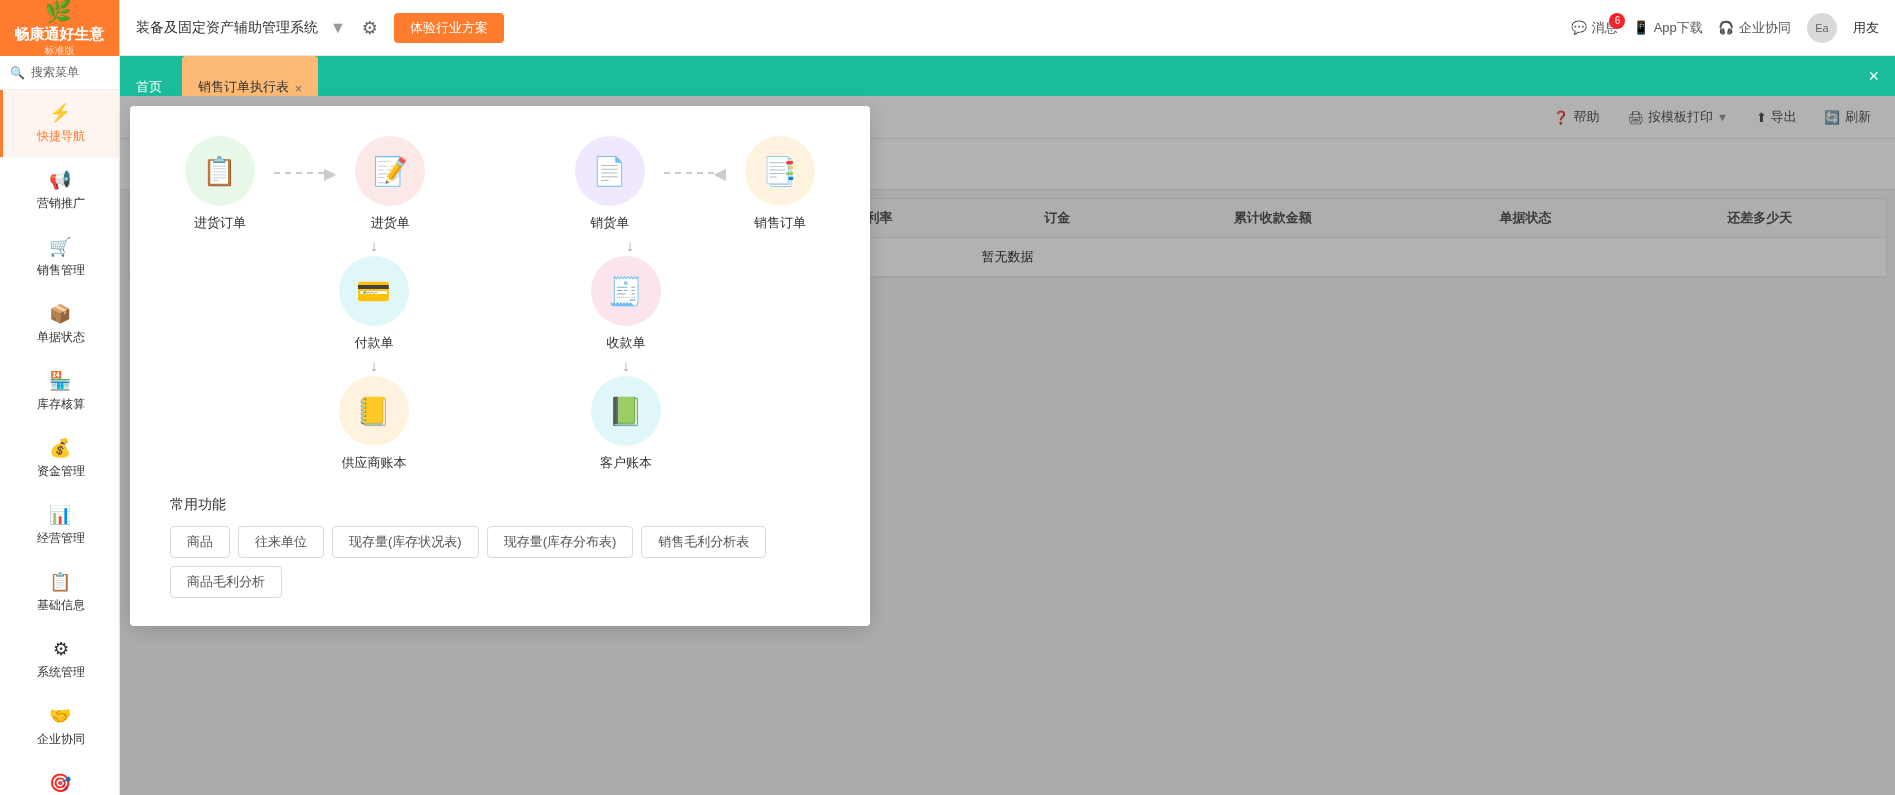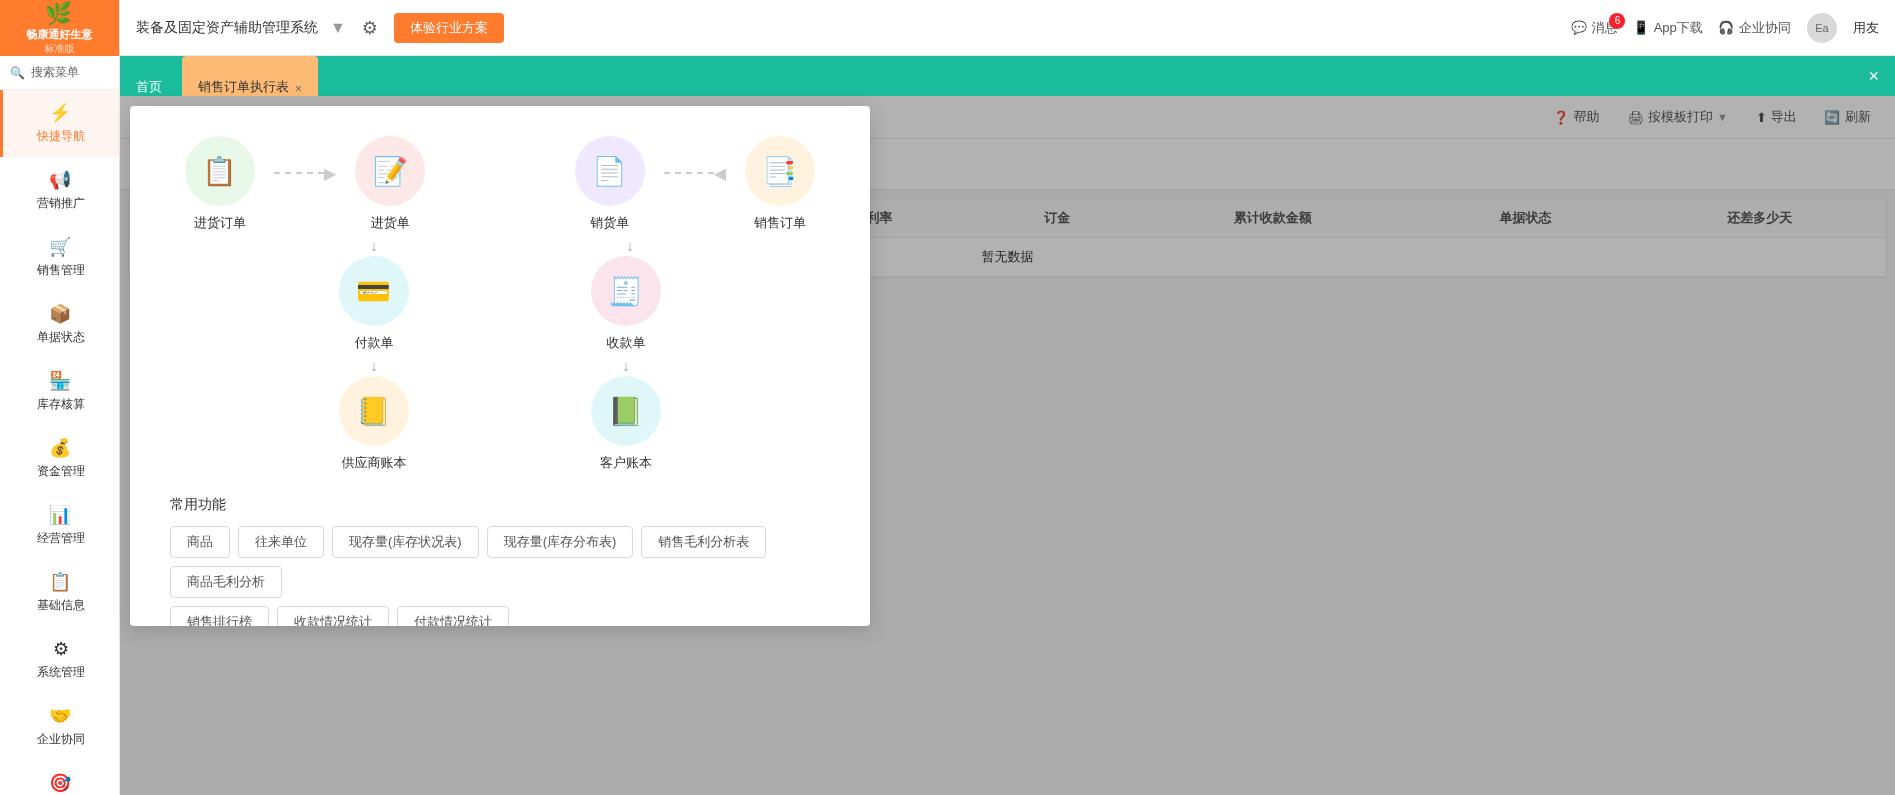--- a/index.html
+++ b/index.html
@@ -172,21 +172,21 @@
       border: 1px solid #d9d9d9; border-radius: 4px; padding: 6px 16px;
       font-size: 13px; color: #555; background: #fff; cursor: pointer;
     }
   </style>
 </head>
 <body>
 
 <div class="sidebar">
   <div class="sidebar-logo">
     <div class="sidebar-logo-icon">🌿</div>
-    <div style="color:#fff;font-size:11px;font-weight:bold;">畅康通好生意</div>
+    <div style="color:#fff;font-size:15px;font-weight:bold;">畅康通好生意</div>
     <div style="color:#ffe0cc;font-size:10px;">标准版</div>
   </div>
   <div class="sidebar-search">
     <span>🔍</span>
     <span>搜索菜单</span>
   </div>
   <div class="sidebar-nav">
     <div class="sidebar-item active">
       <span class="sidebar-item-icon">⚡</span>
       <span>快捷导航</span>
@@ -459,21 +459,16 @@
     <div class="common-functions">
       <div class="common-title">常用功能</div>
       <div class="func-buttons">
         <button class="func-btn">商品</button>
         <button class="func-btn">往来单位</button>
         <button class="func-btn">现存量(库存状况表)</button>
         <button class="func-btn">现存量(库存分布表)</button>
         <button class="func-btn">销售毛利分析表</button>
         <button class="func-btn">商品毛利分析</button>
       </div>
-      <div class="func-buttons">
-        <button class="func-btn">销售排行榜</button>
-        <button class="func-btn">收款情况统计</button>
-        <button class="func-btn">付款情况统计</button>
-      </div>
     </div>
 
   </div>
 </div>
 
 </body></html>

